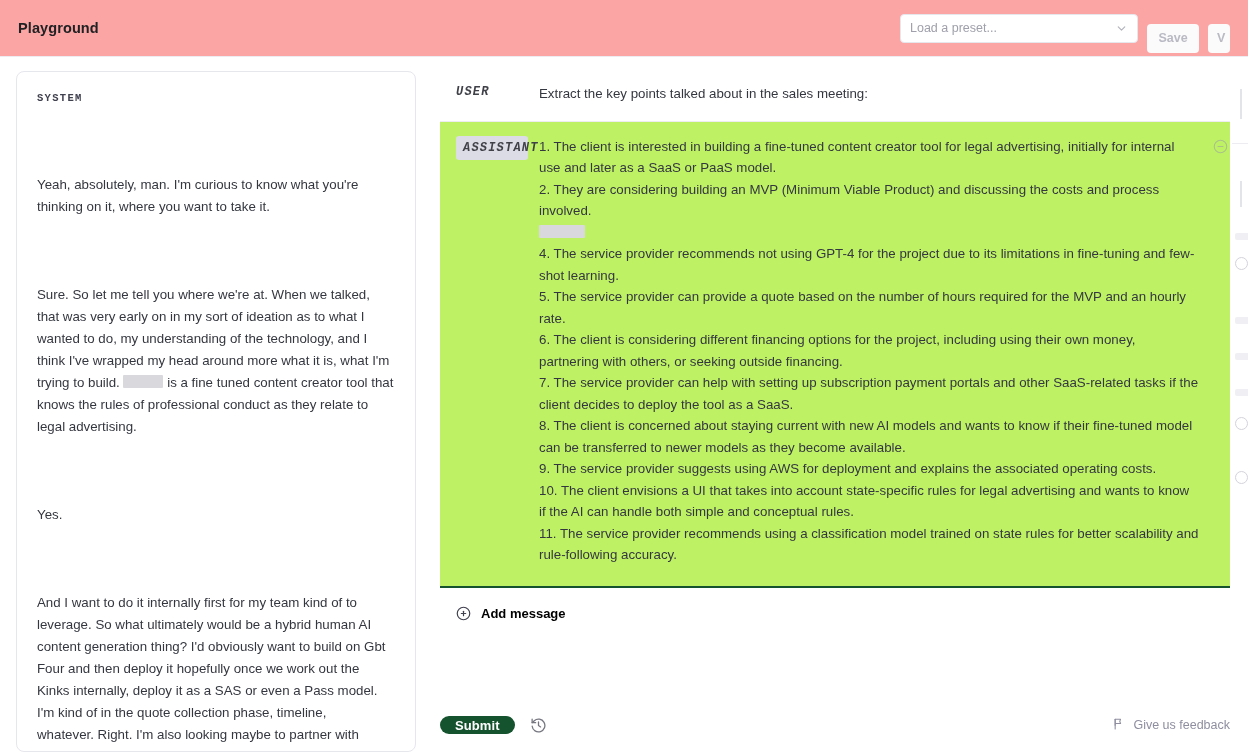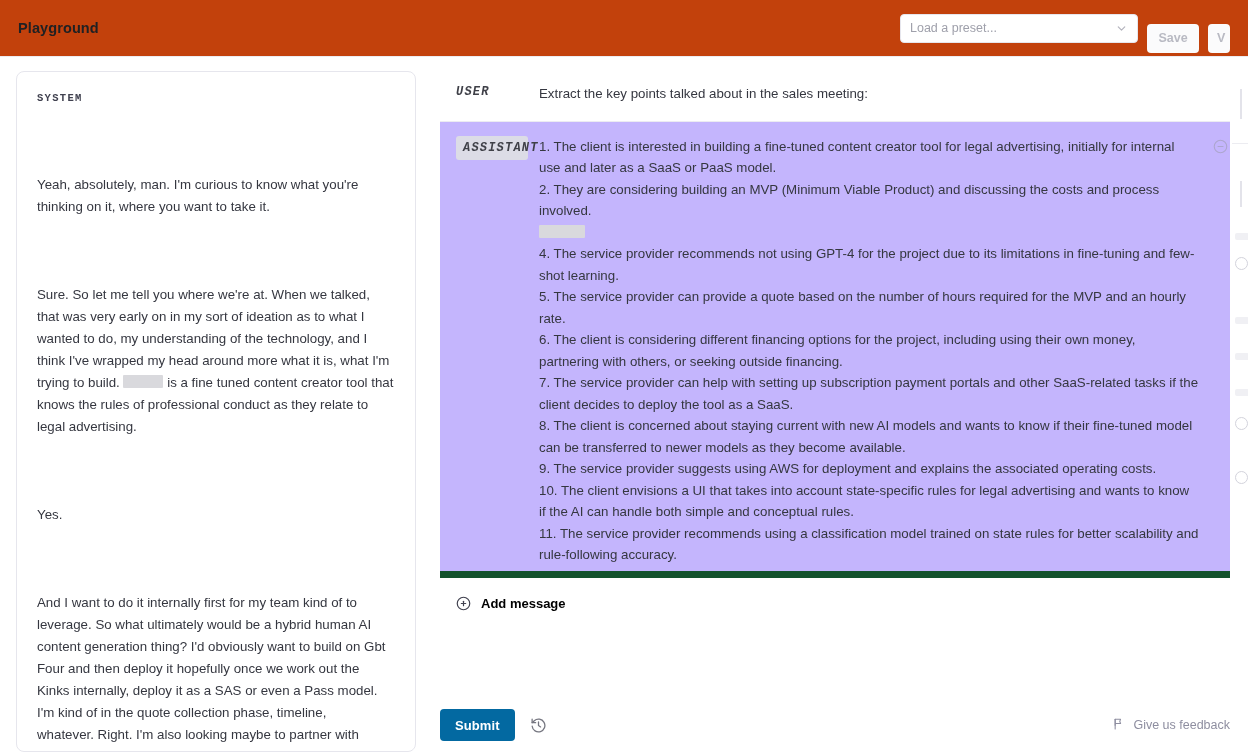--- a/index.html
+++ b/index.html
@@ -10,21 +10,21 @@
     overflow: hidden;
     color: #353740;
   }
 
   
   .topbar {
     height: 57px;
     border-bottom: 1px solid #ececf1;
     display: flex; align-items: center;
     padding: 0 18px 0 18px;
-    background: #c2410c;
+    background: #fca5a5;
     position: relative;
   }
   .app-title {
     font-size: 14.5px; font-weight: 700; color: #202123;
     letter-spacing: .1px;
   }
   .topbar-right {
     margin-left: auto;
     display: flex; align-items: center; gap: 9px;
   }
@@ -104,24 +104,24 @@
   }
   .msg-list { flex: 0 0 auto; }
 
   .msg {
     display: flex;
     padding: 16px 20px 16px 16px;
     align-items: flex-start;
   }
   .msg.user { padding-top: 12px; padding-bottom: 16px; }
   .msg.assistant {
-    background: #c4b5fd;
+    background: #bef264;
     border-top: 1px solid #ececf1;
-    border-bottom: 7px solid #14532d;
-    padding-top: 14px; padding-bottom: 5px;
+    border-bottom: 2px solid #14532d;
+    padding-top: 14px; padding-bottom: 20px;
   }
   .role-tag {
     font-family: "Liberation Mono", monospace;
     font-size: 12px; font-weight: 700; letter-spacing: 1.2px;
     color: #3f4048;
     flex: 0 0 83px;
     padding-top: 2px;
     font-style: italic;
   }
   .role-tag.boxed {
@@ -153,26 +153,26 @@
   .add-message .plus-circle { display: flex; align-items: center; }
 
   
   .footer {
     position: absolute;
     left: 440px; right: 14px; bottom: 10px;
     display: flex; align-items: center;
     height: 34px;
   }
   .btn-submit {
-    background: #0369a1;
+    background: #14532d;
     color: #fff;
-    border: none; border-radius: 4px;
+    border: none; border-radius: 12px;
     font-size: 13px; font-weight: 600;
     font-family: inherit;
-    height: 32px; padding: 0 15px;
+    height: 18px; padding: 0 15px;
     cursor: pointer;
     letter-spacing: .1px;
   }
   .history-btn {
     margin-left: 15px; display: flex; align-items: center;
     opacity: .72; cursor: pointer;
   }
   .feedback {
     margin-left: auto;
     display: flex; align-items: center; gap: 7px;

